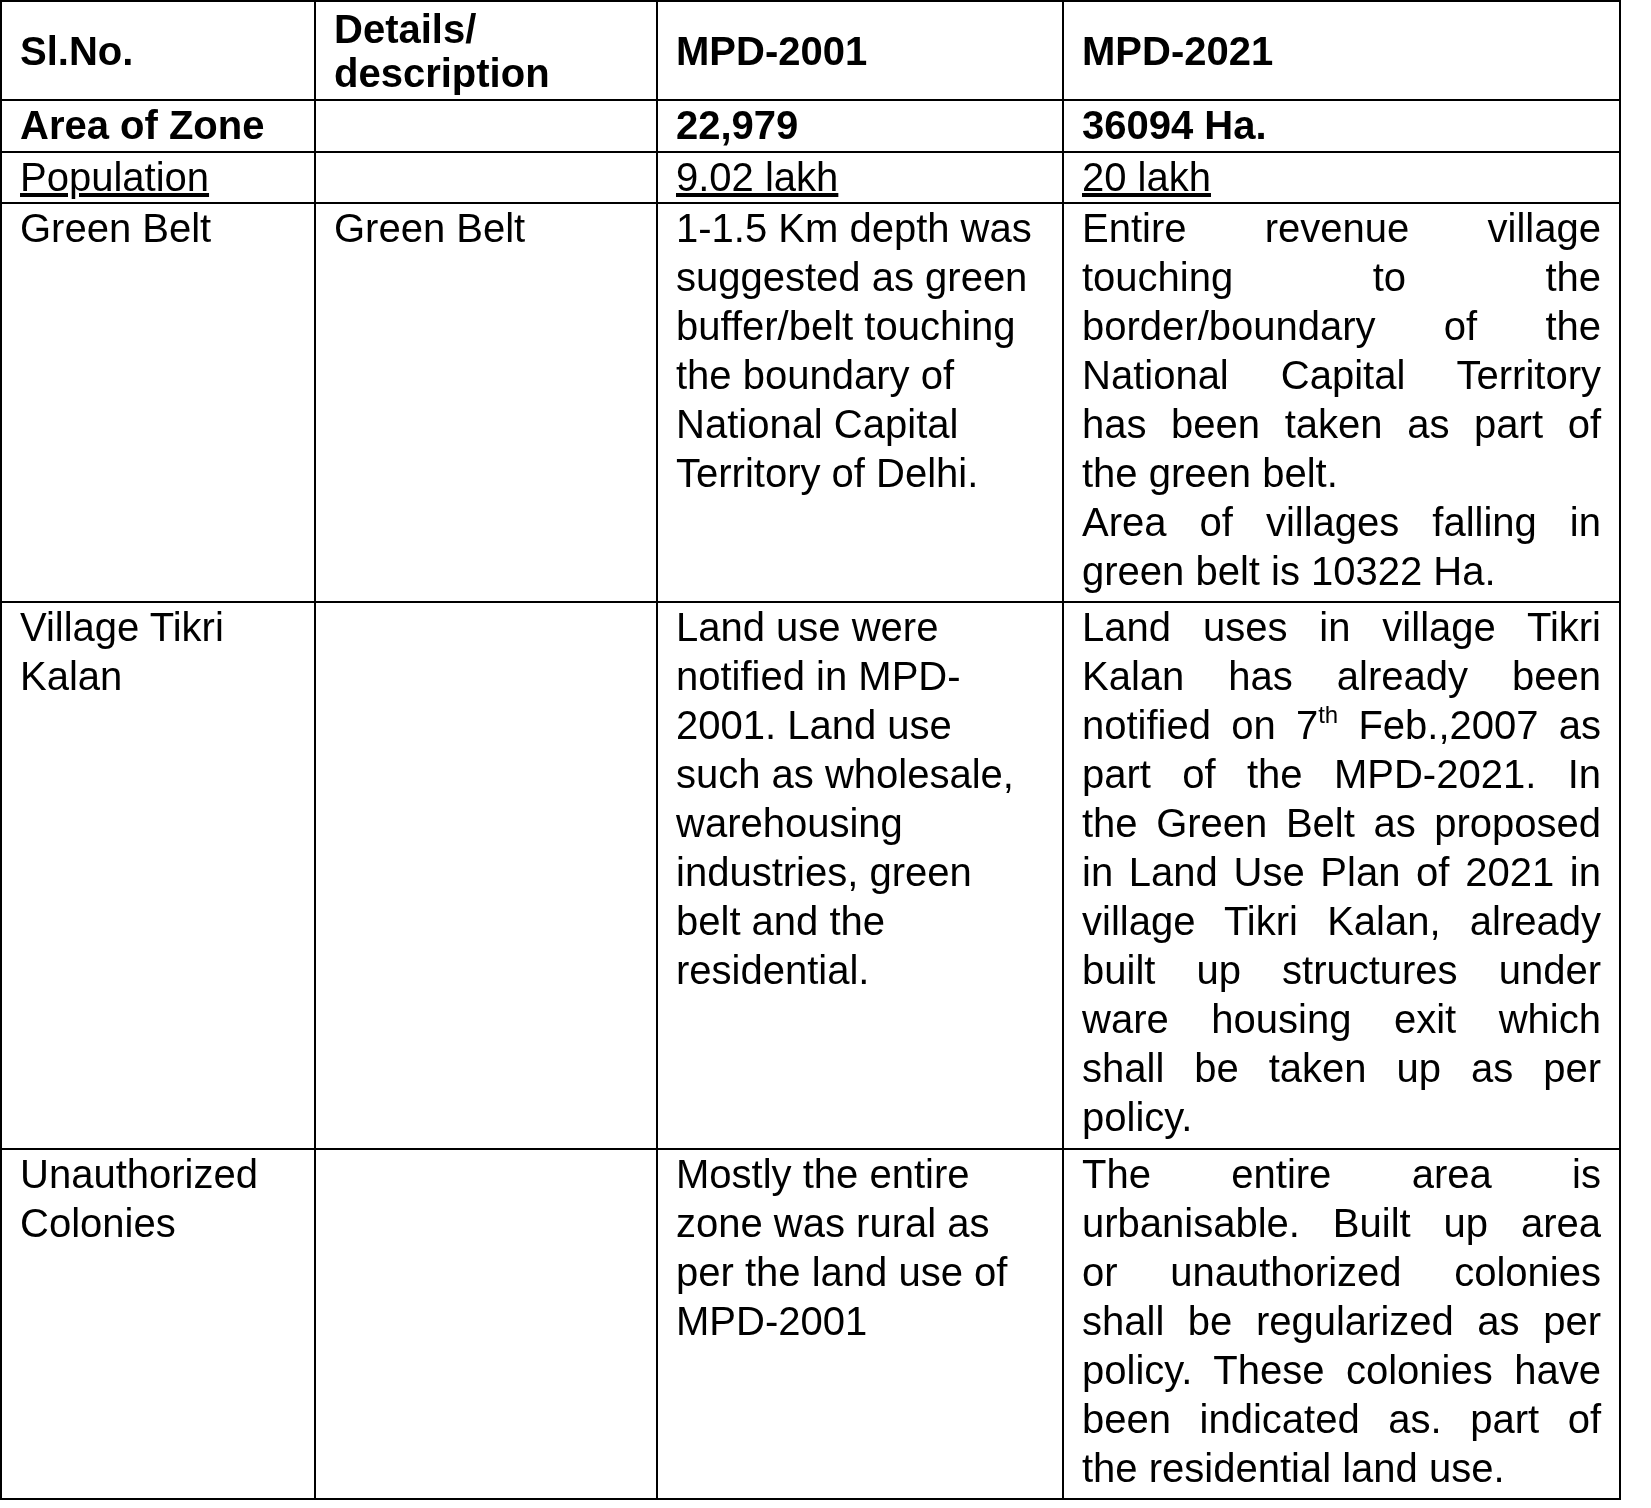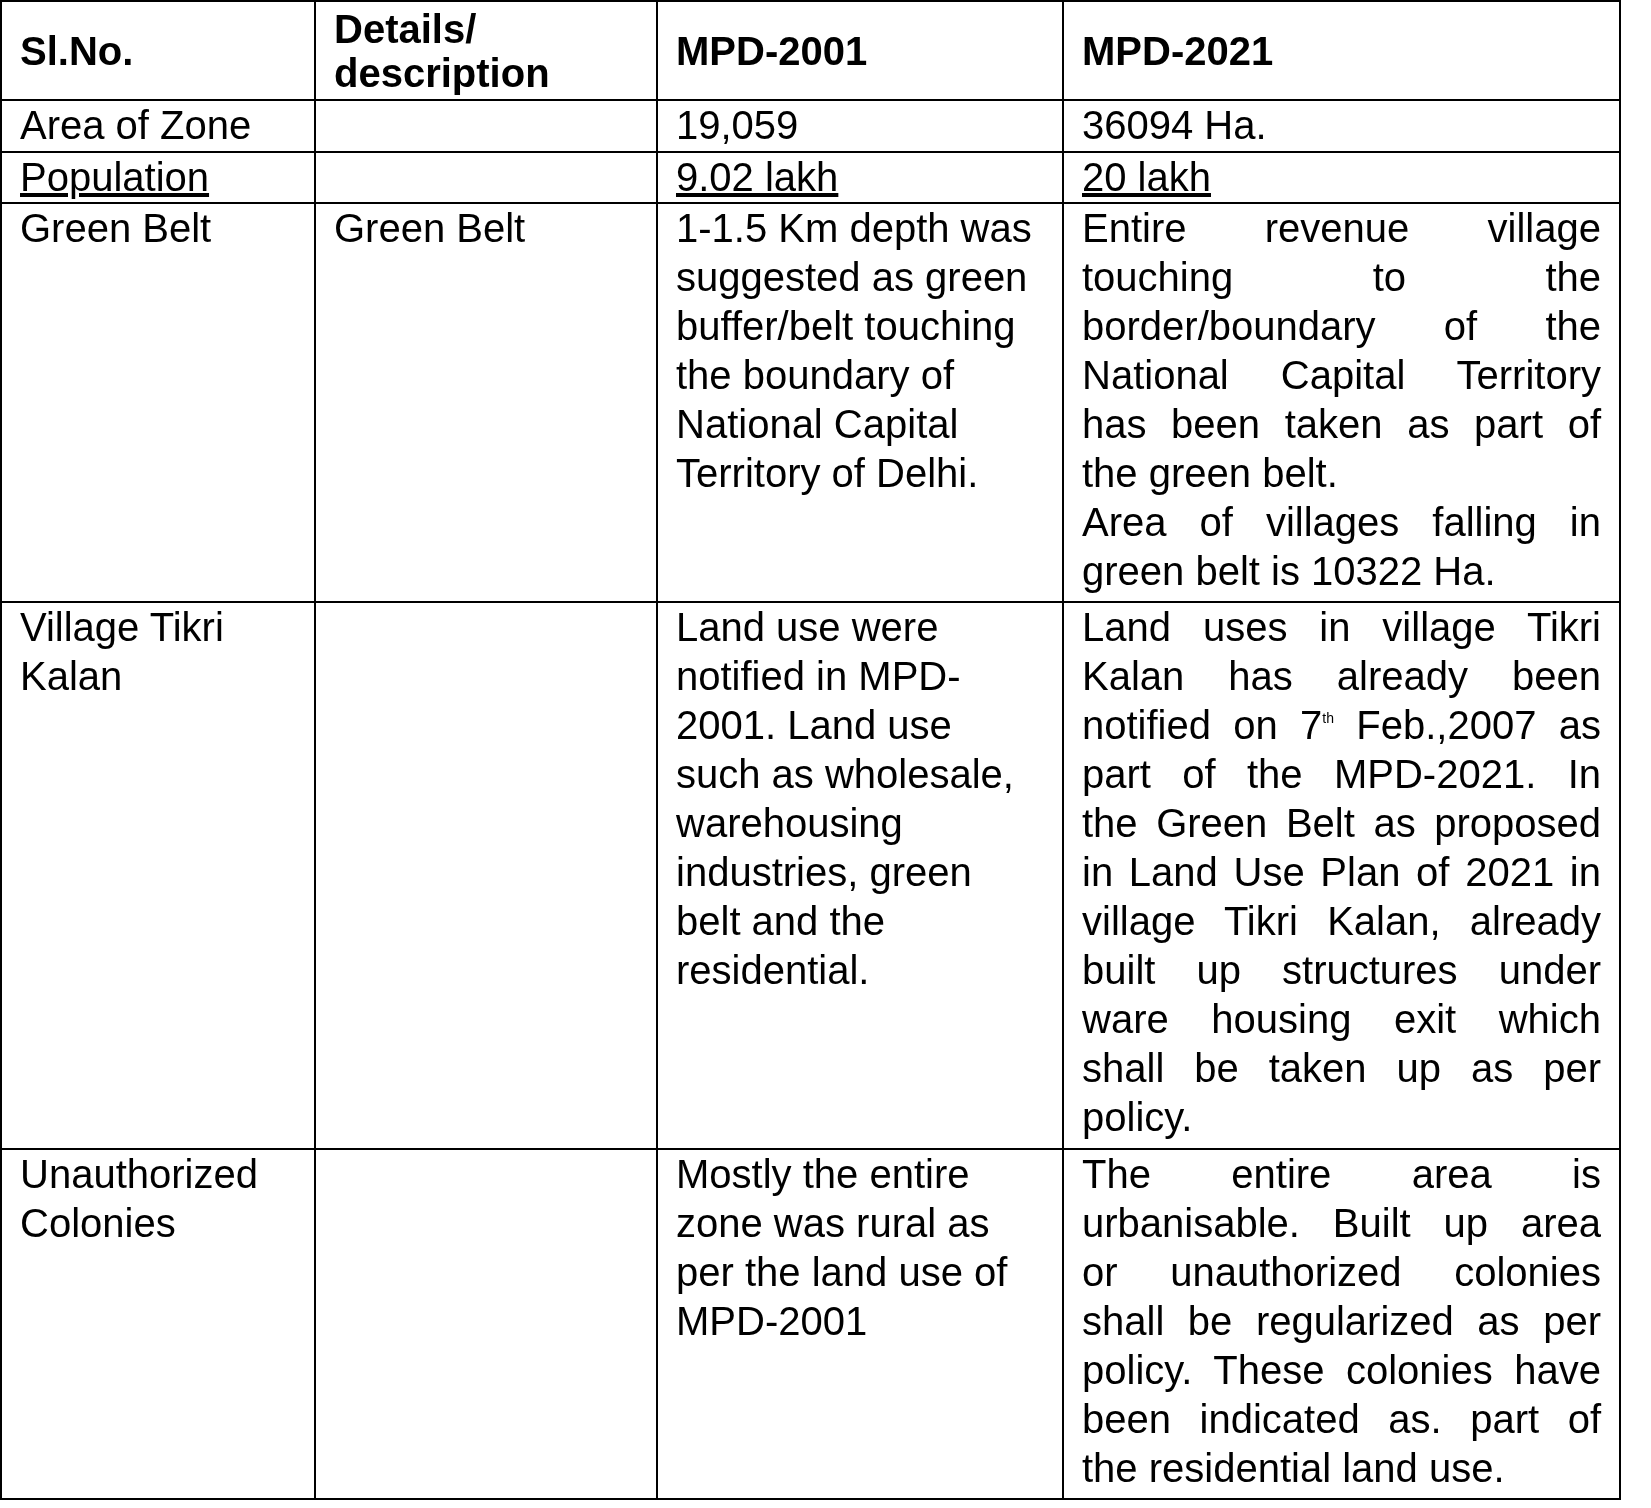--- a/index.html
+++ b/index.html
@@ -47,22 +47,22 @@
       text-align: justify;
     }
     td.justify .ln {
       display: block;
       text-align: justify;
       text-align-last: justify;
     }
     td.justify .ln.last {
       text-align-last: left;
     }
-    sup { font-size: 14px; line-height: 0; vertical-align: 16px; }
-    tr.r-area td { height: 50px; }
+    sup { font-size: 24px; line-height: 0; vertical-align: 16px; }
+    tr.r-area td { height: 50px; font-weight: bold; }
     tr.r-pop td { height: 49px; text-decoration: underline; }
     tr.r-green td { height: 397px; }
     tr.r-village td { height: 545px; }
     tr.r-unauth td { height: 348px; }
   </style>
 </head>
 <body>
 
 <table class="doc-table">
   <colgroup>
@@ -76,21 +76,21 @@
       <th>Sl.No.</th>
       <th style="padding-right:40px">Details/ description</th>
       <th>MPD-2001</th>
       <th>MPD-2021</th>
     </tr>
   </thead>
   <tbody>
     <tr class="r-area">
       <td>Area of Zone</td>
       <td></td>
-      <td>19,059</td>
+      <td>22,979</td>
       <td>36094 Ha.</td>
     </tr>
     <tr class="r-pop">
       <td>Population</td>
       <td></td>
       <td>9.02 lakh</td>
       <td>20 lakh</td>
     </tr>
     <tr class="r-green">
       <td>Green Belt</td>

